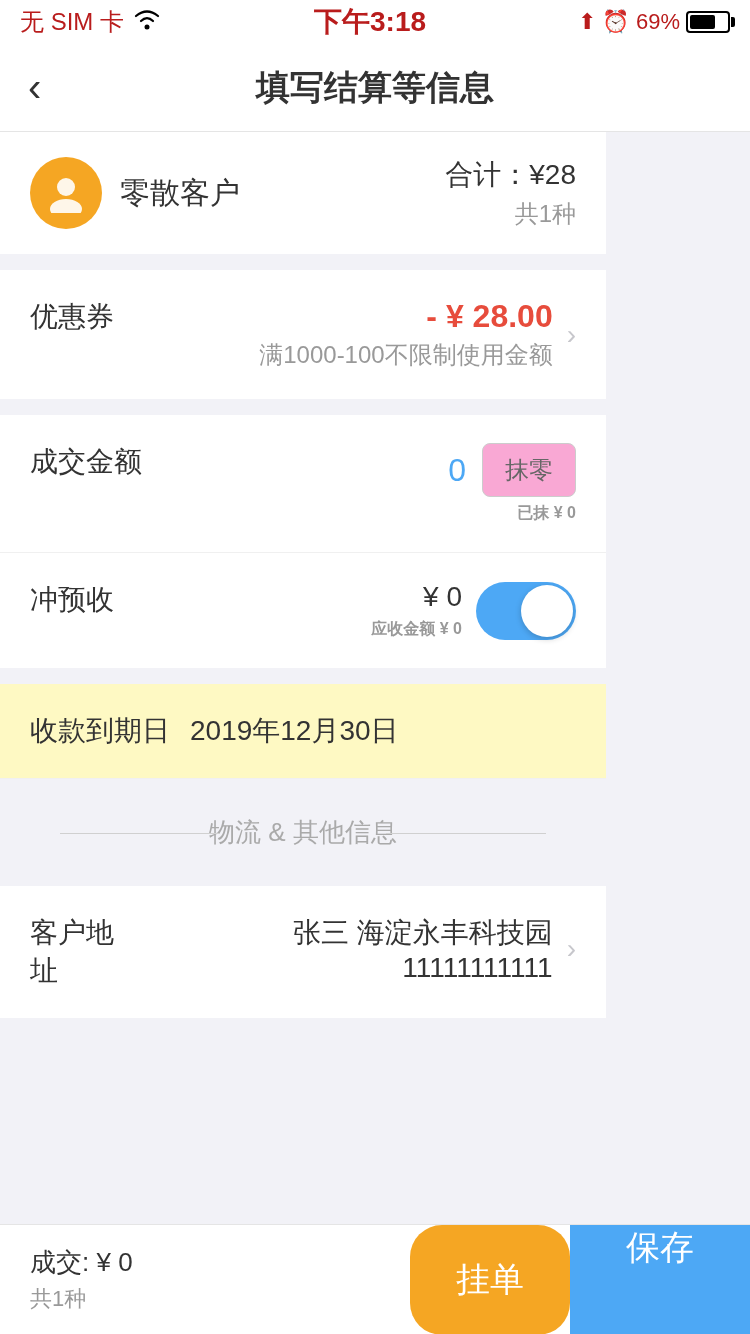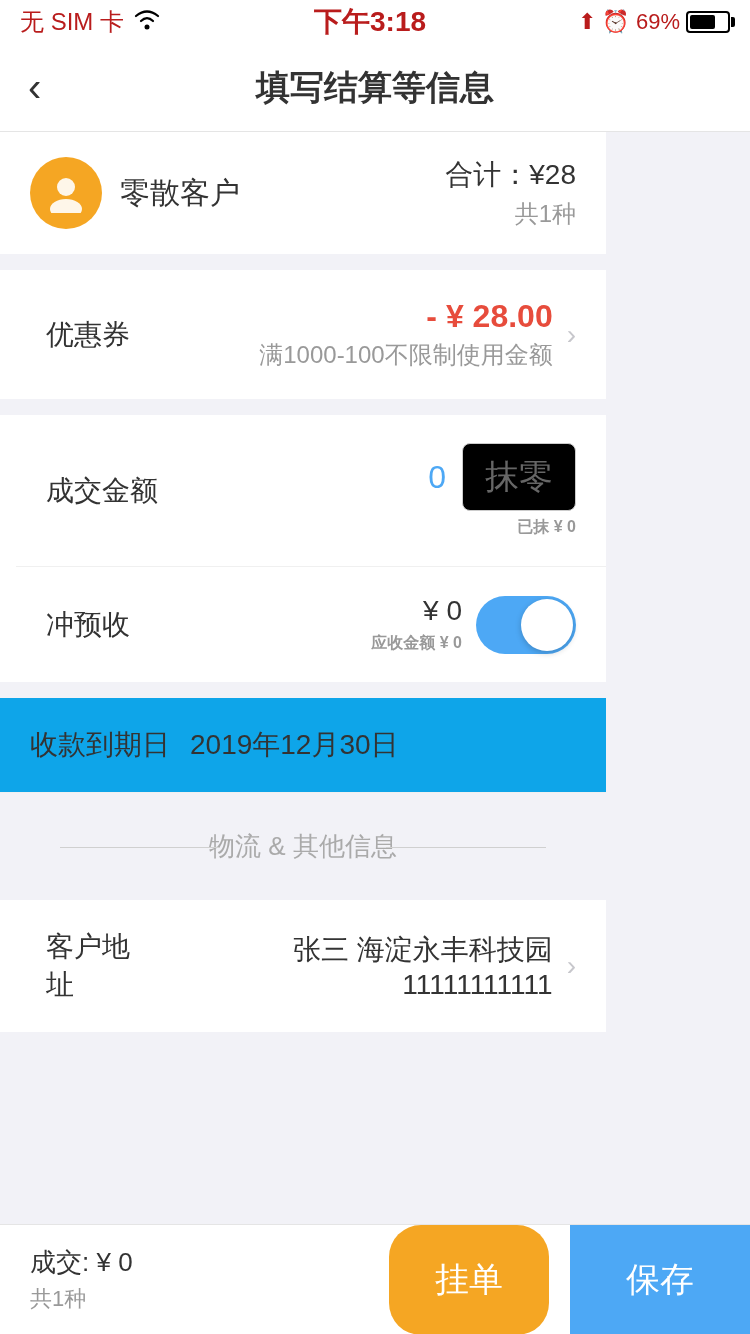--- a/index.html
+++ b/index.html
@@ -93,47 +93,46 @@
     .total-amount { font-size: 28px; color: #333; }
     .total-count { font-size: 24px; color: #999; margin-top: 4px; }
 
     
     .divider { height: 16px; background: #f2f2f7; }
 
     
     .list-section { background: #fff; }
     .list-row {
       display: flex;
-      align-items: center;
+      align-items: flex-start;
       justify-content: space-between;
       padding: 28px 30px;
       border-bottom: 1px solid #f0f0f0;
       min-height: 90px;
-      margin-left: 16px;
     }
     .list-row:last-child { border-bottom: none; }
     .row-label { font-size: 28px; color: #333; }
     .row-right { display: flex; align-items: center; gap: 14px; text-align: right; }
     .row-value { font-size: 28px; color: #333; }
     .row-value-blue { font-size: 32px; color: #4da8f5; font-weight: 500; }
     .row-sub { font-size: 16px; color: #999; margin-top: 6px; font-weight: bold; }
     .row-hint { font-size: 24px; color: #999; margin-top: 4px; }
     .chevron-right { font-size: 28px; color: #c7c7cc; }
 
     
     .coupon-value { color: #e74c3c; font-size: 32px; font-weight: 600; }
 
     
     .round-btn {
       border: 1px solid #ccc;
       border-radius: 8px;
       padding: 10px 22px;
-      font-size: 34px;
+      font-size: 24px;
       color: #666;
-      background: #000000;
+      background: #f9a8d4;
       cursor: pointer;
     }
 
     
     .toggle {
       width: 100px;
       height: 58px;
       border-radius: 29px;
       background: #4da8f5;
       position: relative;
@@ -216,34 +215,33 @@
       font-size: 34px;
       color: #fff;
       cursor: pointer;
       border-radius: 32px;
     }
     .bottom-btn-save {
       width: 180px;
       height: 110px;
       background: #4da8f5;
       display: flex;
-      align-items: center;
+      align-items: flex-start;
       justify-content: center;
       font-size: 34px;
       color: #fff;
       cursor: pointer;
-      margin-left: 21px;
     }
 
     
     .date-row {
       display: flex;
       align-items: center;
       padding: 28px 30px;
-      background: #0ea5e9;
+      background: #fef9c3;
       border-bottom: 1px solid #f0f0f0;
     }
     .date-label { font-size: 28px; color: #333; margin-right: 20px; }
     .date-value { font-size: 28px; color: #333; }
 
     
     .content-area {
       padding-bottom: 110px;
     }
   </style>

